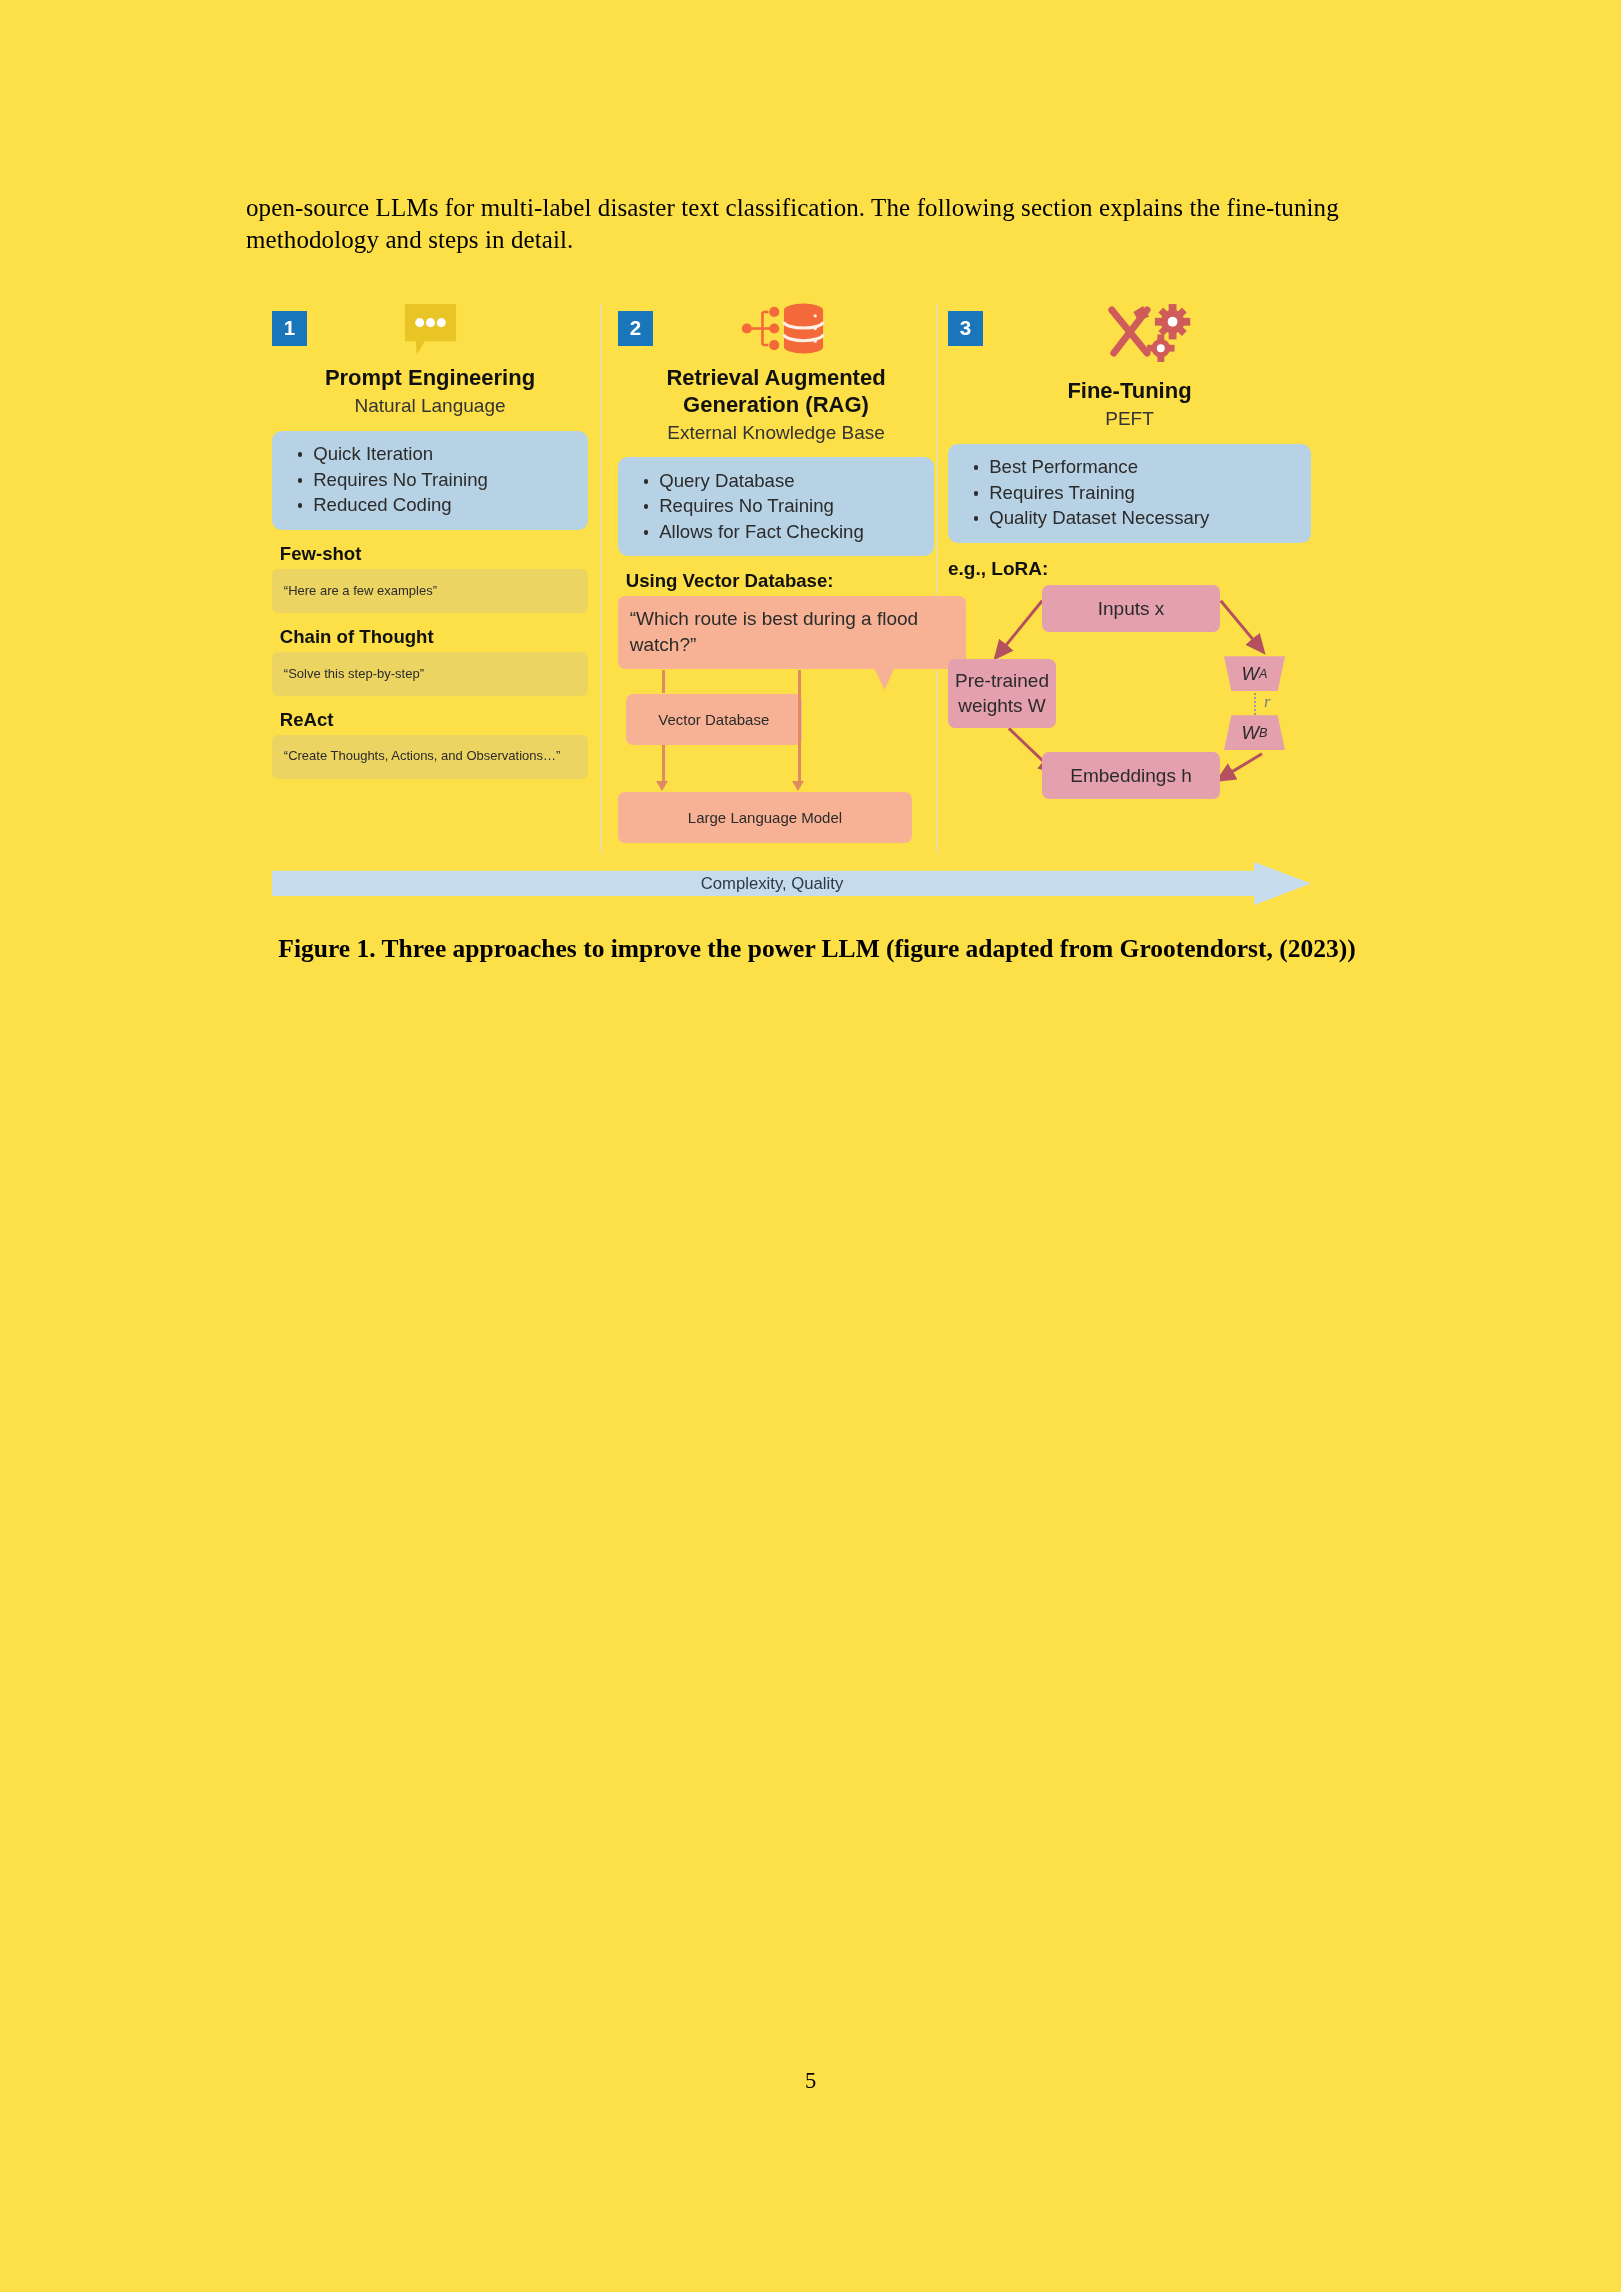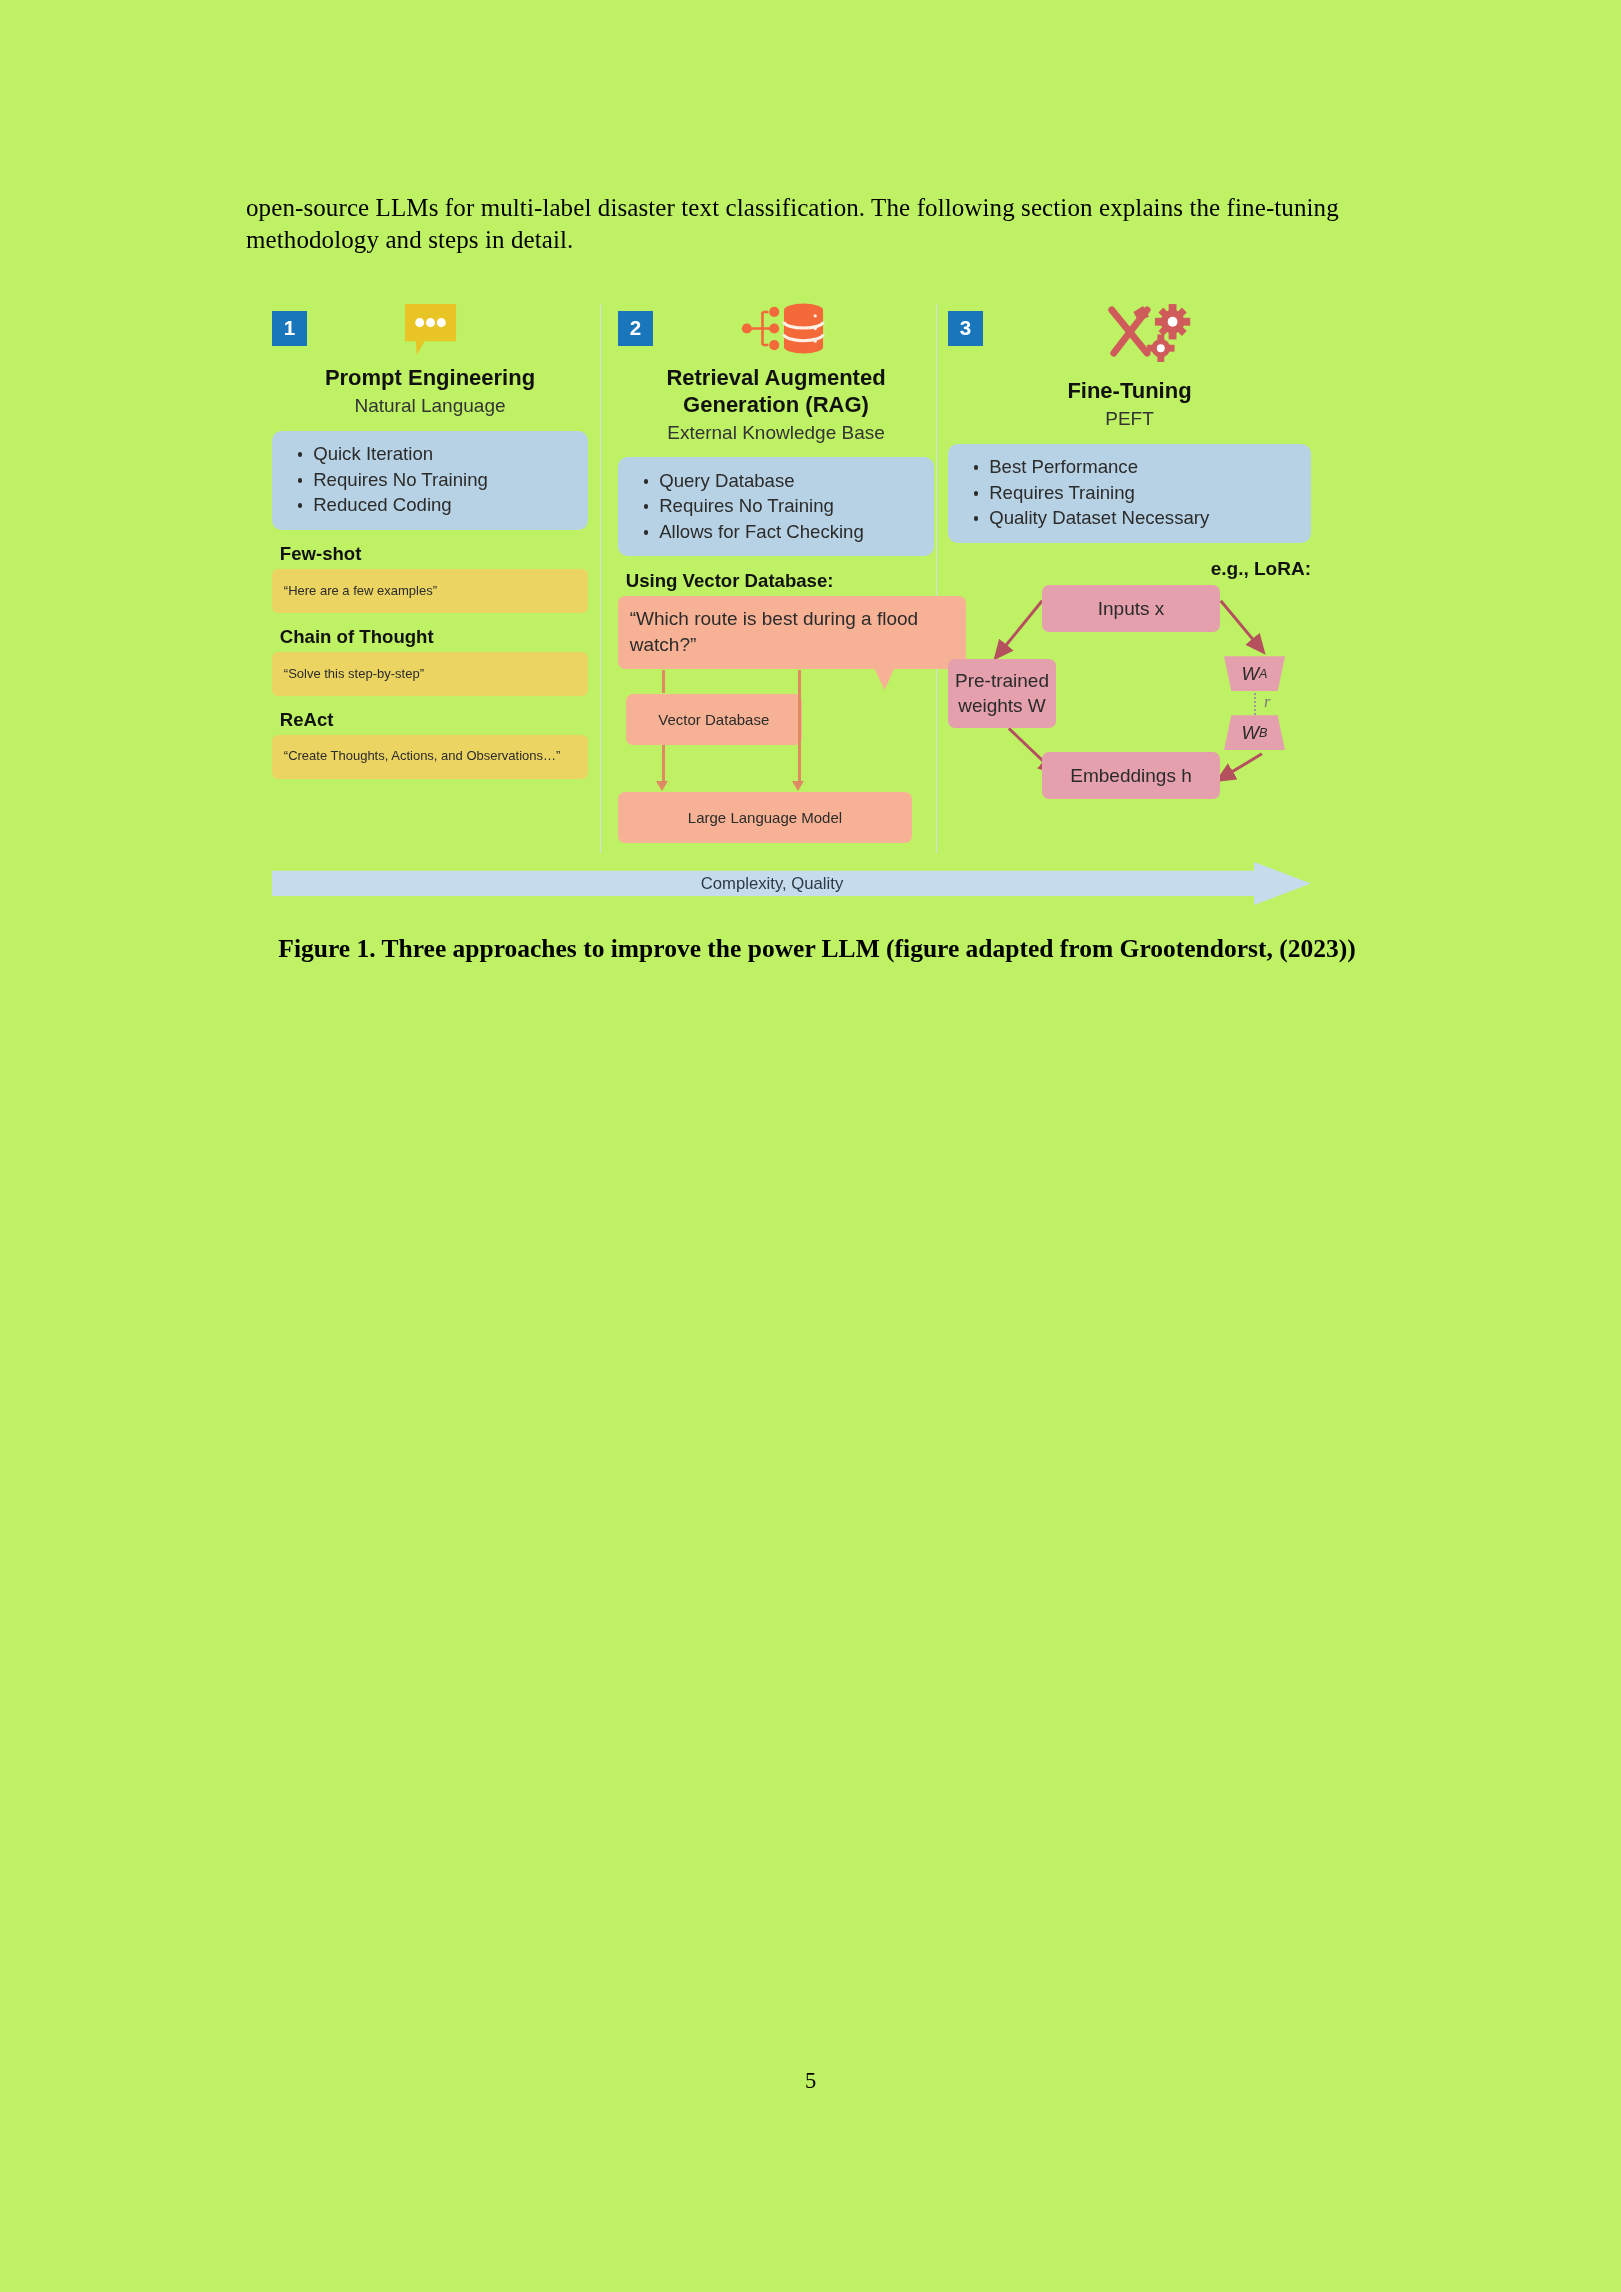--- a/index.html
+++ b/index.html
@@ -1,18 +1,18 @@
 <!DOCTYPE html>
 <html><head>
 <meta charset="utf-8">
 <style>
   html,body{margin:0;padding:0;background:#fff;}
   body{width:1621px;height:2293px;position:relative;font-family:"Liberation Serif",serif;}
 
-  .page{position:absolute;inset:0;background:#bef264;}
+  .page{position:absolute;inset:0;background:#fde047;}
 
   
   .para{
     position:absolute;left:246px;top:192px;width:1142px;
     font-family:"Liberation Serif",serif;
     font-size:25px;line-height:32px;color:#000;text-align:left;
     letter-spacing:0.1px;
   }
 
   
@@ -99,21 +99,21 @@
   .ob-llm{left:0px;top:196px;width:294px;height:51px;}
 
   .vline{position:absolute;background:#e08a64;width:2.5px;}
   .arrowhead-down{
     position:absolute;width:0;height:0;border-left:6.4px solid transparent;
     border-right:6.4px solid transparent;border-top:10.8px solid #e08a64;
   }
 
   
   .lora-title{
-    text-align:right;font-family:"Liberation Sans",sans-serif;
+    text-align:left;font-family:"Liberation Sans",sans-serif;
     font-size:19px;font-weight:700;color:#111;margin-top:15.7px;
   }
   .lora{position:relative;height:216px;margin-top:4.9px;}
   .pinkbox{
     position:absolute;background:#e4a0ac;border-radius:6.9px;
     font-family:"Liberation Sans",sans-serif;font-size:19px;color:#2b2b2b;
     display:flex;align-items:center;justify-content:center;text-align:center;
     line-height:24.5px;
   }
   .pb-inputs{left:94px;top:0px;width:178px;height:47px;}

